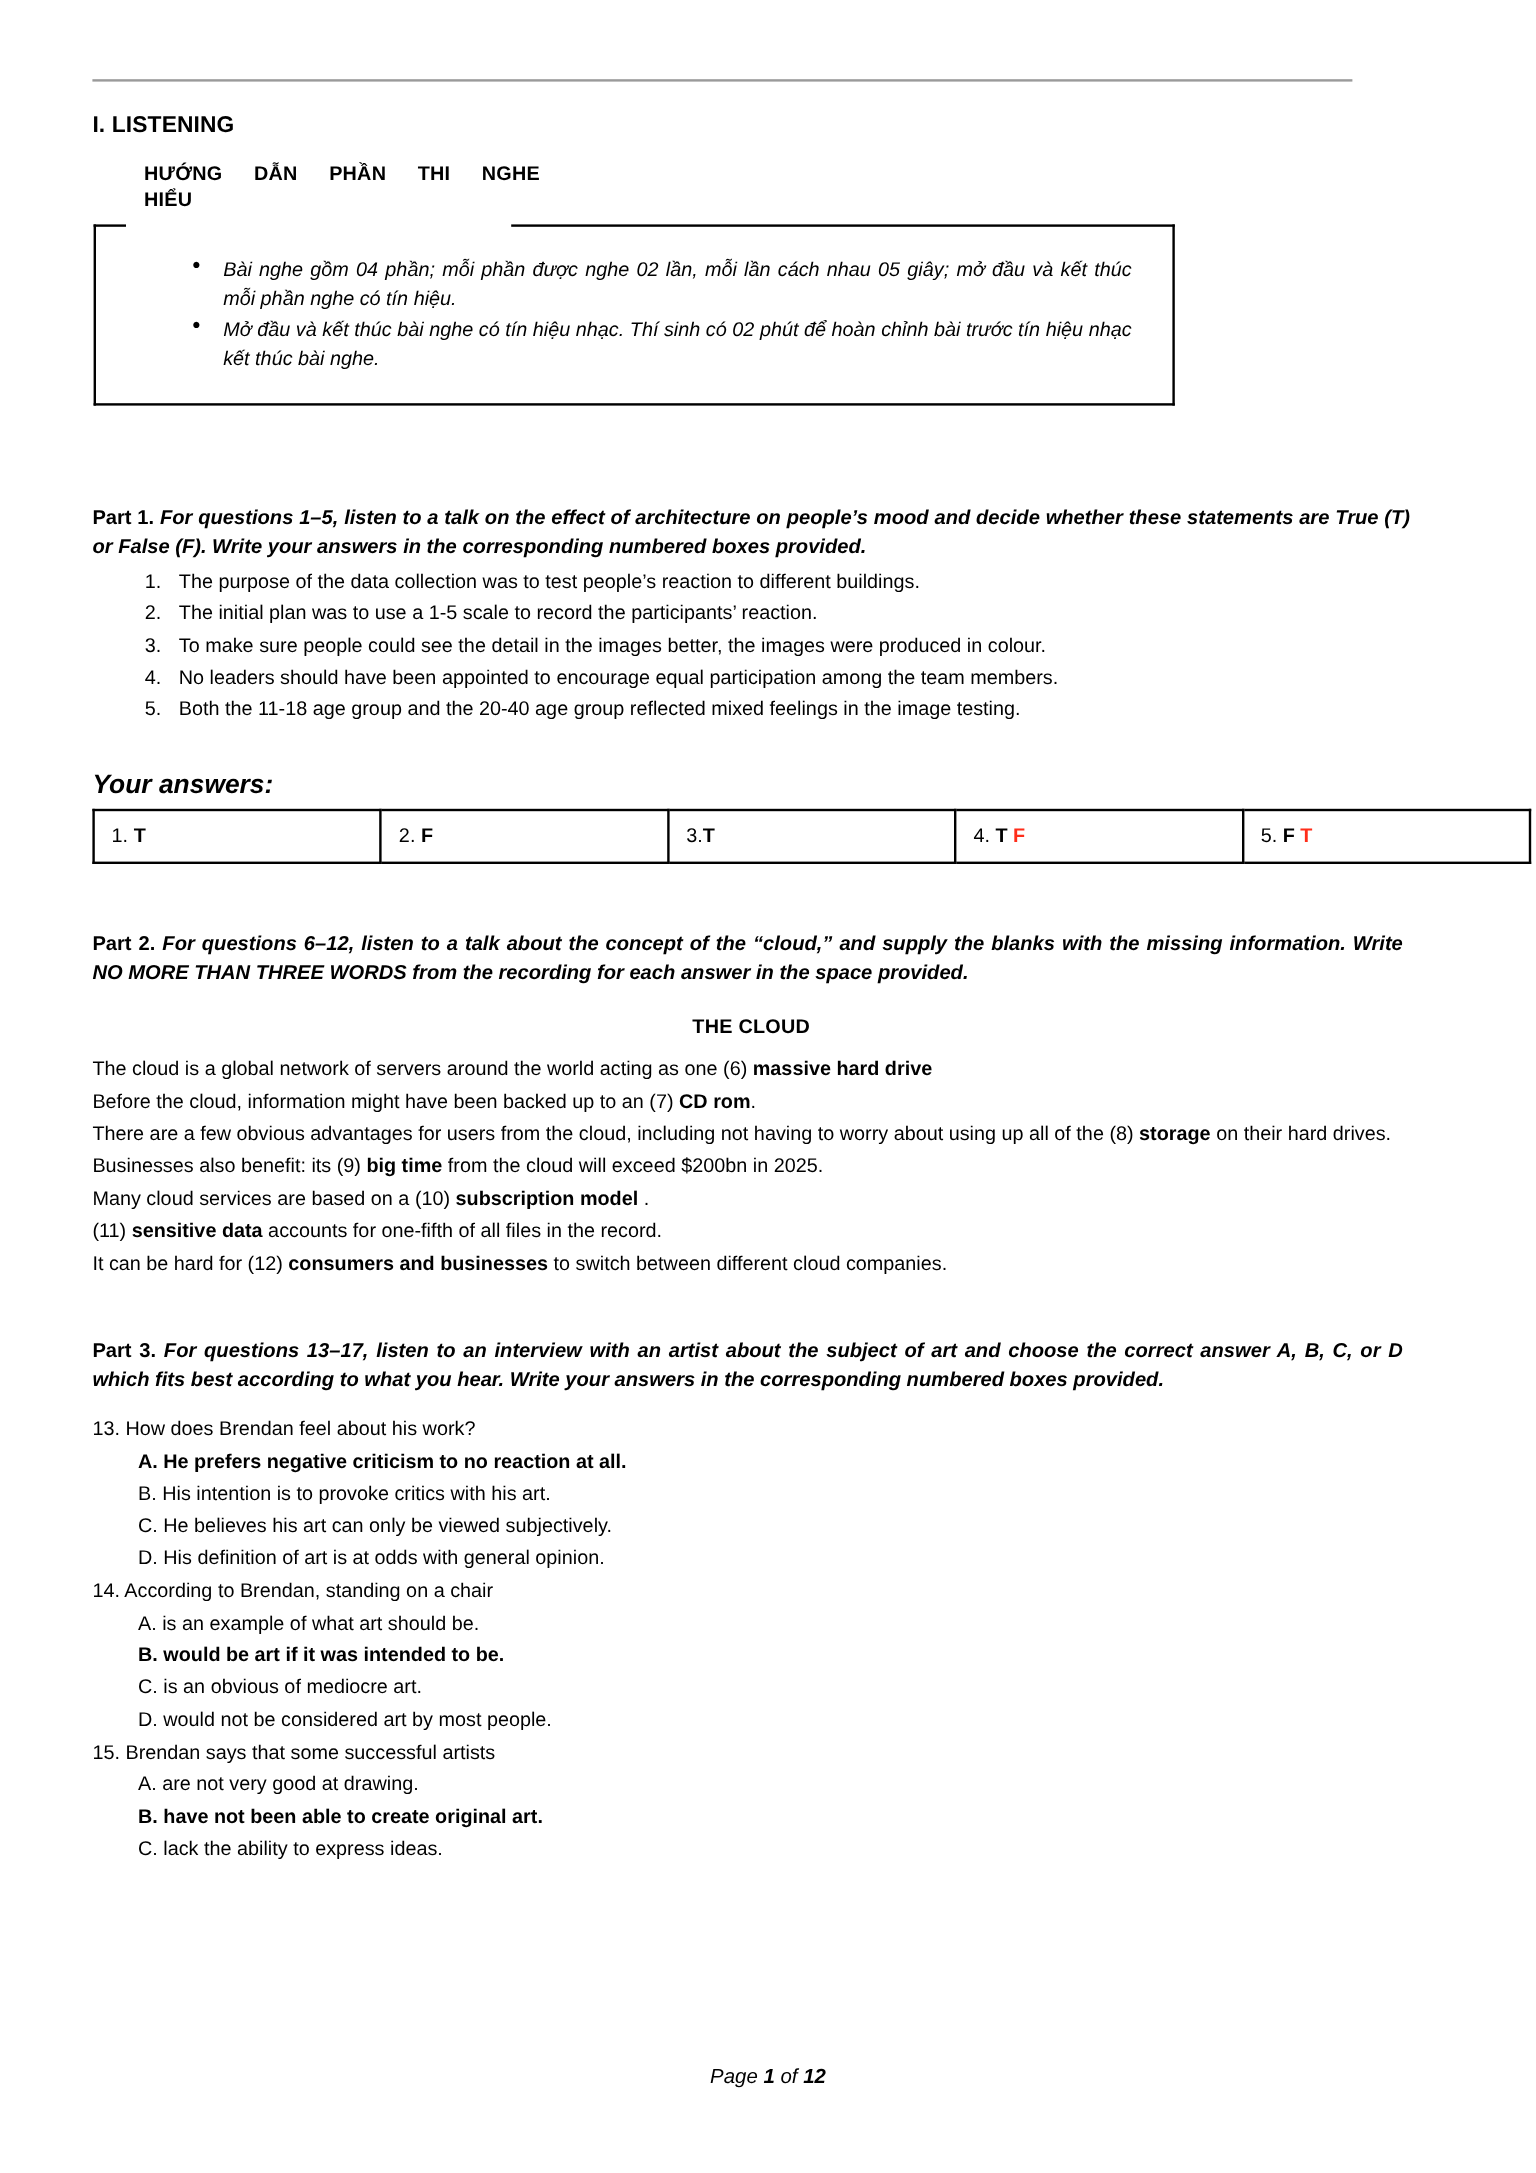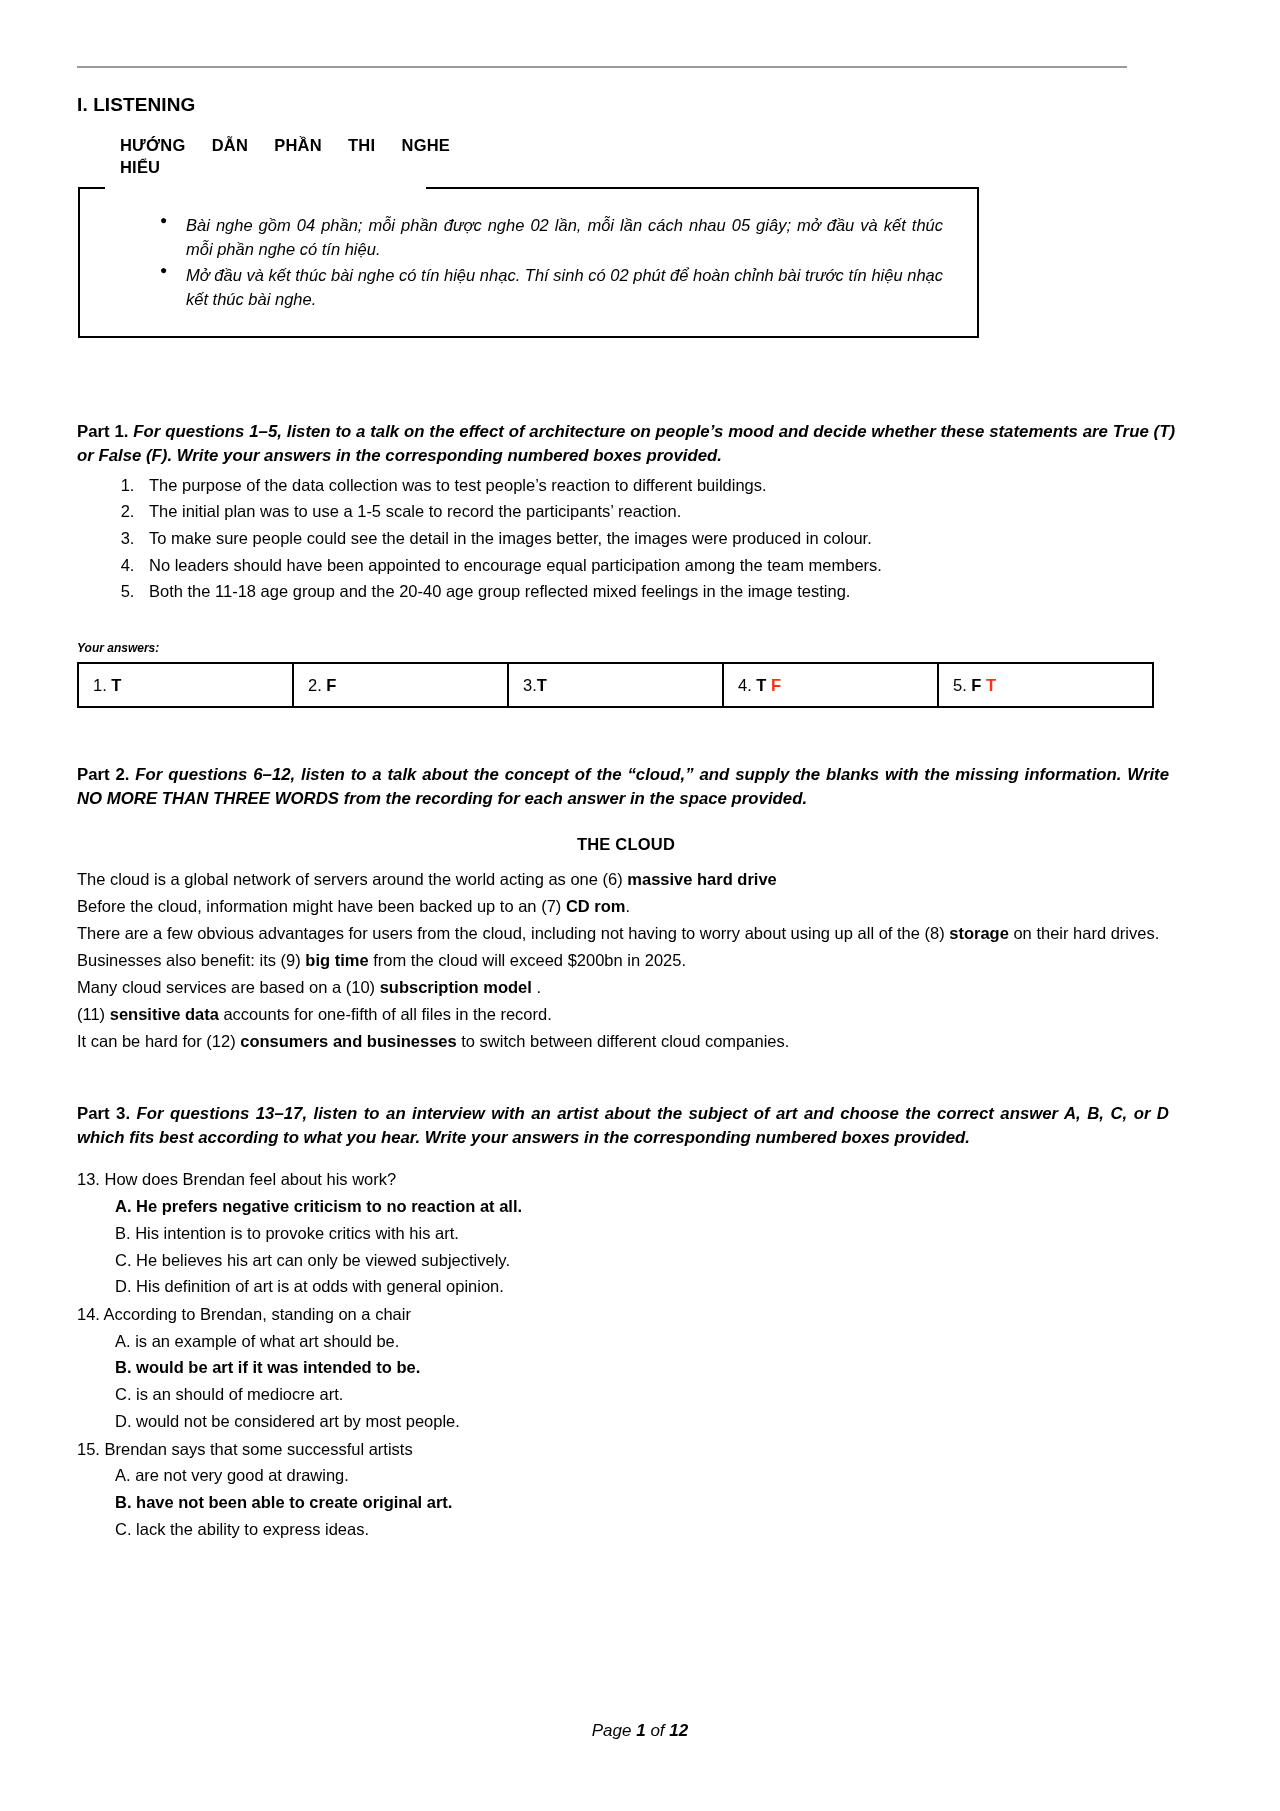--- a/index.html
+++ b/index.html
@@ -122,28 +122,28 @@
     padding-left: 62px;
     font-size: 16.5px;
     line-height: 1.62;
   }
   ol.statements li {
     padding-left: 10px;
   }
   
   .your-answers {
     margin-top: 36px;
-    font-size: 12px;
+    font-size: 22px;
     font-weight: bold;
     font-style: italic;
   }
   table.answers {
     margin-top: 7px;
     border-collapse: collapse;
-    width: 1077px;
+    width: 1199px;
     table-layout: fixed;
   }
   table.answers td {
     border: 2px solid #000;
     height: 38px;
     padding: 2px 0 2px 14px;
     font-size: 16.5px;
     vertical-align: middle;
   }
   table.answers td .num { font-weight: normal; }
@@ -285,21 +285,21 @@
 
       <div class="q-stem">13. How does Brendan feel about his work?</div>
       <div class="q-opt correct">A. He prefers negative criticism to no reaction at all.</div>
       <div class="q-opt">B. His intention is to provoke critics with his art.</div>
       <div class="q-opt">C. He believes his art can only be viewed subjectively.</div>
       <div class="q-opt">D. His definition of art is at odds with general opinion.</div>
 
       <div class="q-stem">14. According to Brendan, standing on a chair</div>
       <div class="q-opt">A. is an example of what art should be.</div>
       <div class="q-opt correct">B. would be art if it was intended to be.</div>
-      <div class="q-opt">C. is an should of mediocre art.</div>
+      <div class="q-opt">C. is an obvious of mediocre art.</div>
       <div class="q-opt">D. would not be considered art by most people.</div>
 
       <div class="q-stem">15. Brendan says that some successful artists</div>
       <div class="q-opt">A. are not very good at drawing.</div>
       <div class="q-opt correct">B. have not been able to create original art.</div>
       <div class="q-opt">C. lack the ability to express ideas.</div>
 
     </div>
 
   </div>

